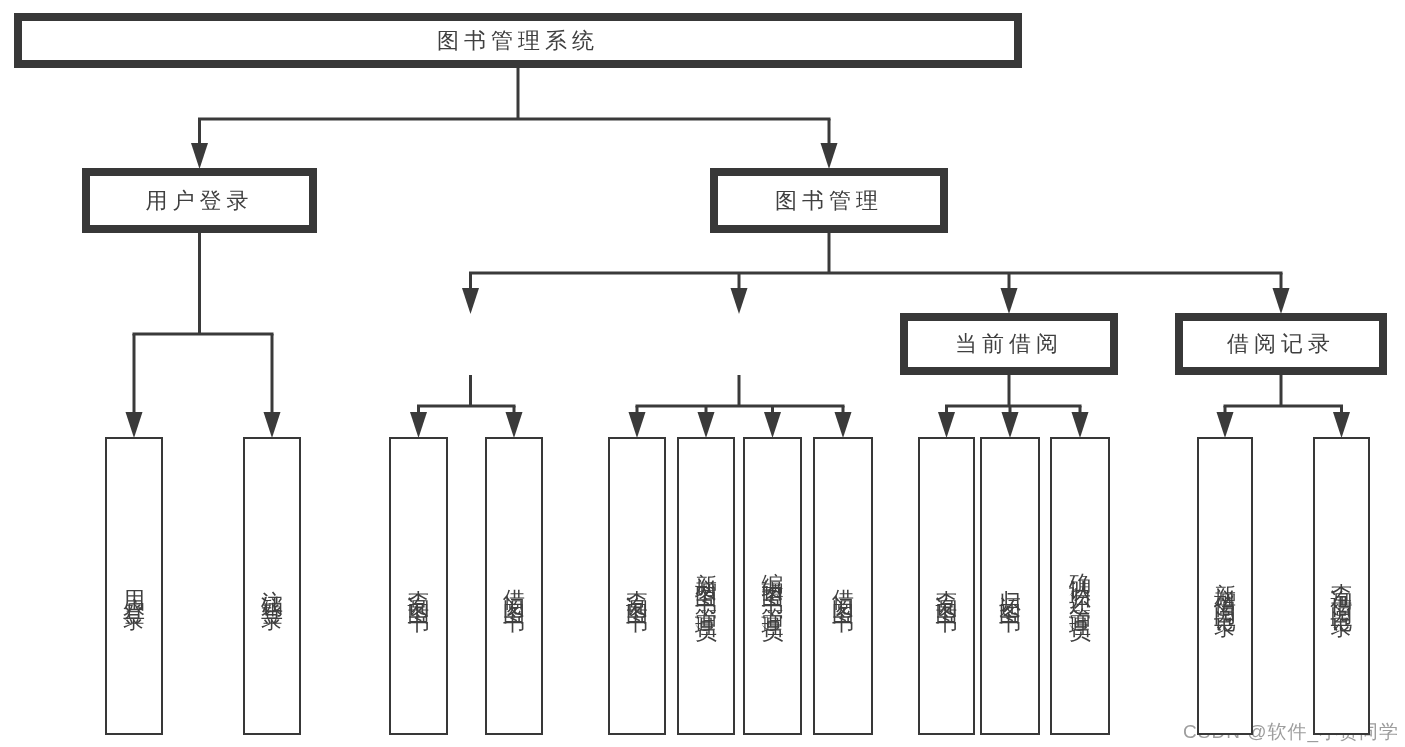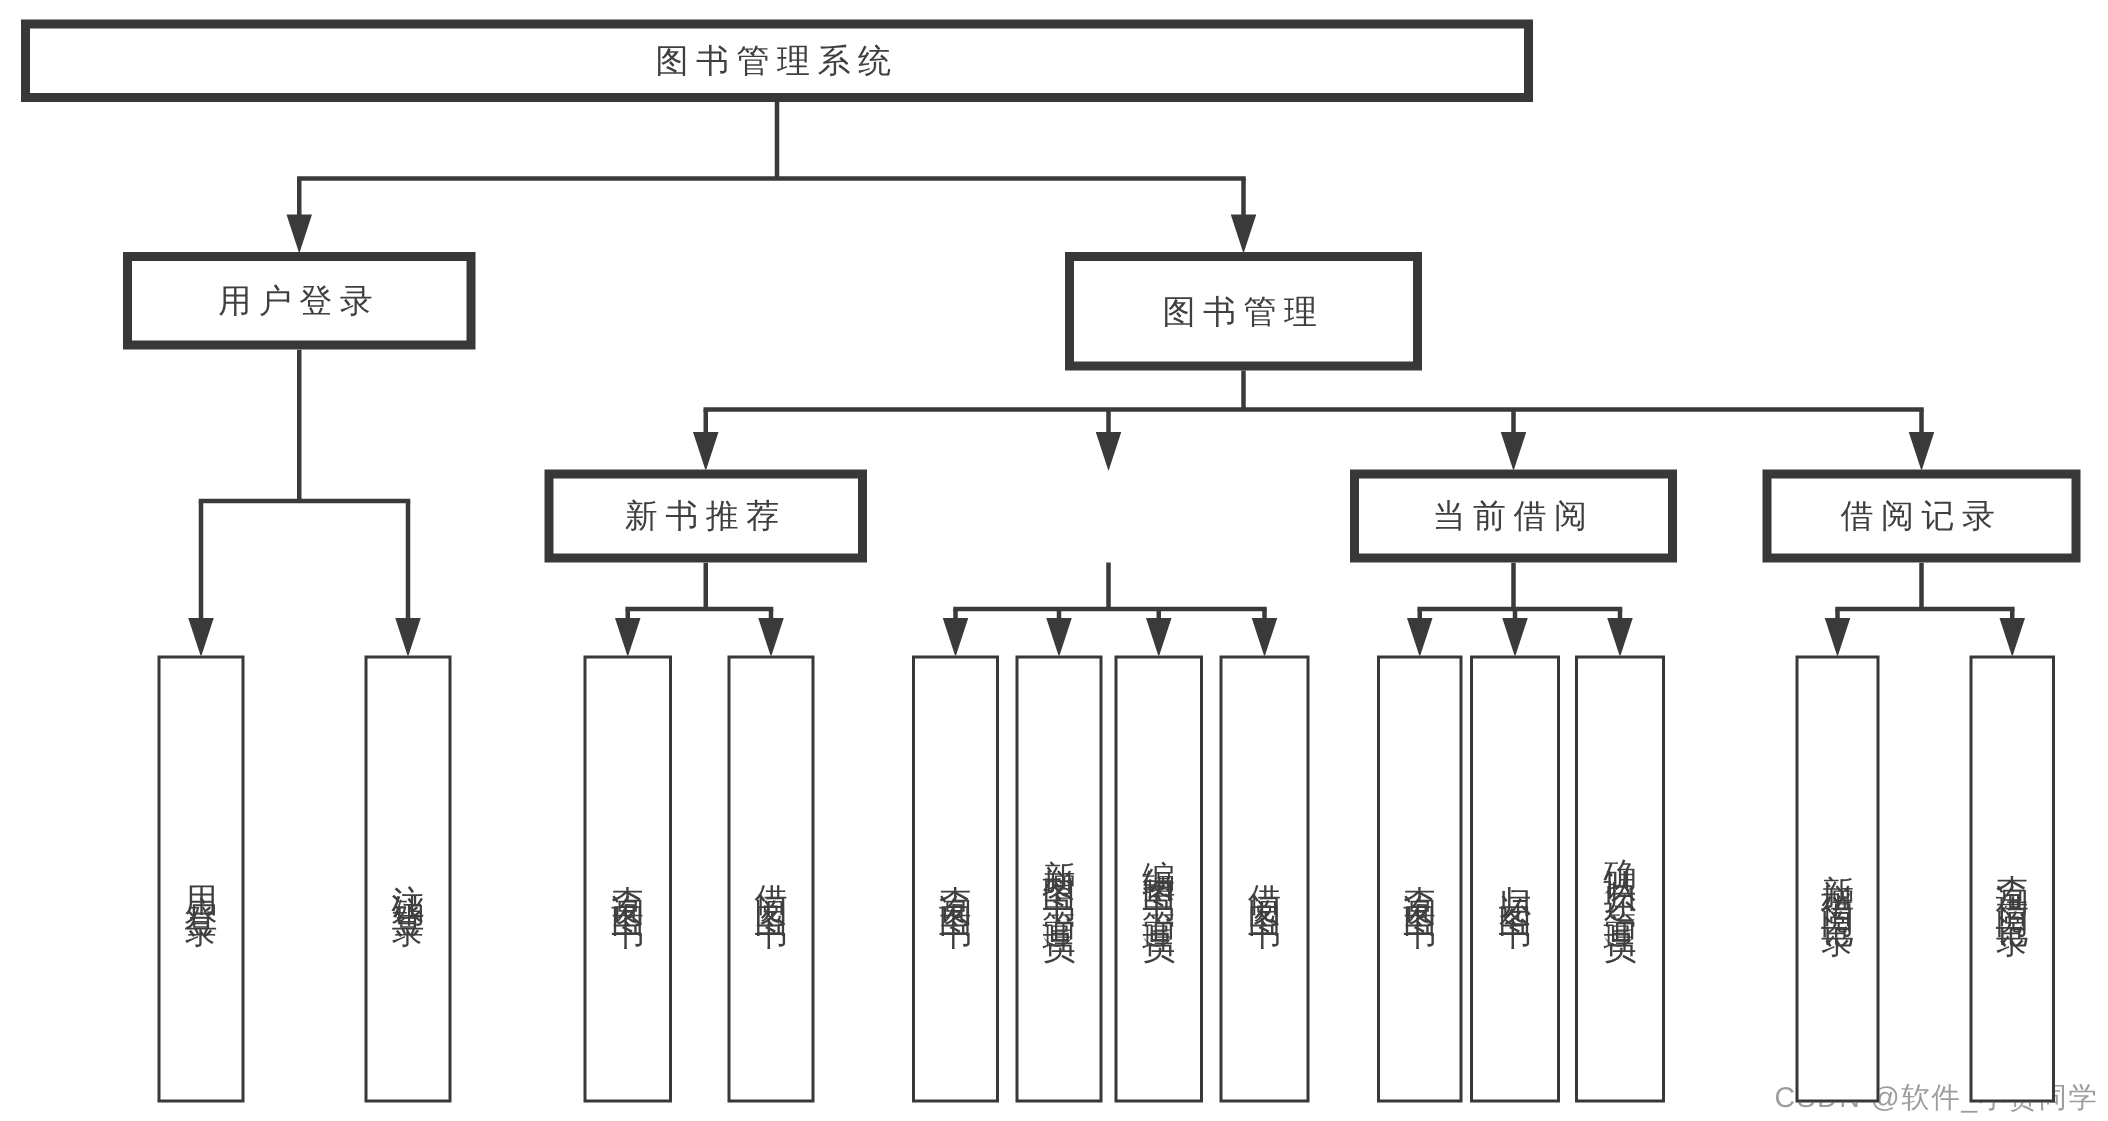--- a/index.html
+++ b/index.html
@@ -7,21 +7,21 @@
     width: 1405px; height: 747px;
     background: #ffffff;
     overflow: hidden;
     font-family: "Liberation Sans", sans-serif;
   }
   #canvas { position: relative; width: 1405px; height: 747px; }
   #connectors { position: absolute; left: 0; top: 0; }
   .node {
     position: absolute;
     box-sizing: border-box;
-    border: 6px solid #8b5cf6;
+    border: 8px solid #8b5cf6;
     background: #ffffff;
     display: flex;
     align-items: center;
     justify-content: center;
   }
   .v-node { border-width: 2px; }
   .label {
     font-size: 22px;
     letter-spacing: 5px;
     color: #3f3f3f;
@@ -115,25 +115,22 @@
         <polygon points="1333,412 1350,412 1341.5,438" fill="#3a3a3a"></polygon>
       </g>
     </svg>
   <div class="watermark" style="color: rgb(157, 157, 157);">CSDN @软件_小贺同学</div>
 <div class="node h-node" style="left: 14px; top: 13px; width: 1008px; height: 55px; border-color: rgb(56, 56, 56); background: rgb(255, 255, 255);">
       <span class="label" style="color: rgb(63, 63, 63);">图书管理系统</span>
     </div>
     <div class="node h-node" style="left: 82px; top: 168px; width: 235px; height: 65px; border-color: rgb(56, 56, 56); background: rgb(255, 255, 255);">
       <span class="label" style="color: rgb(63, 63, 63);">用户登录</span>
     </div>
-    <div class="node h-node" style="left: 710px; top: 168px; width: 238px; height: 79px; border-color: rgb(56, 56, 56); background: rgb(255, 255, 255);">
+    <div class="node h-node" style="left: 710px; top: 168px; width: 238px; height: 65px; border-color: rgb(56, 56, 56); background: rgb(255, 255, 255);">
       <span class="label" style="color: rgb(63, 63, 63);">图书管理</span>
-    </div>
-    <div class="node h-node" style="left: 363px; top: 313px; width: 215px; height: 62px; border-color: rgb(56, 56, 56); background: rgb(255, 255, 255);">
-      <span class="label" style="color: rgb(63, 63, 63);">新书推荐</span>
     </div>
     <div class="node h-node" style="left: 1175px; top: 313px; width: 212px; height: 62px; border-color: rgb(56, 56, 56); background: rgb(255, 255, 255);">
       <span class="label" style="color: rgb(63, 63, 63);">借阅记录</span>
     </div>
     <div class="node h-node" style="left: 900px; top: 313px; width: 218px; height: 62px; border-color: rgb(56, 56, 56); background: rgb(255, 255, 255);">
       <span class="label" style="color: rgb(63, 63, 63);">当前借阅</span>
     </div>
     <div class="node v-node" style="left: 105px; top: 437px; width: 58px; height: 298px; border-color: rgb(56, 56, 56); background: rgb(255, 255, 255);">
       <span class="label" style="color: rgb(63, 63, 63);">用户登录</span>
     </div>

